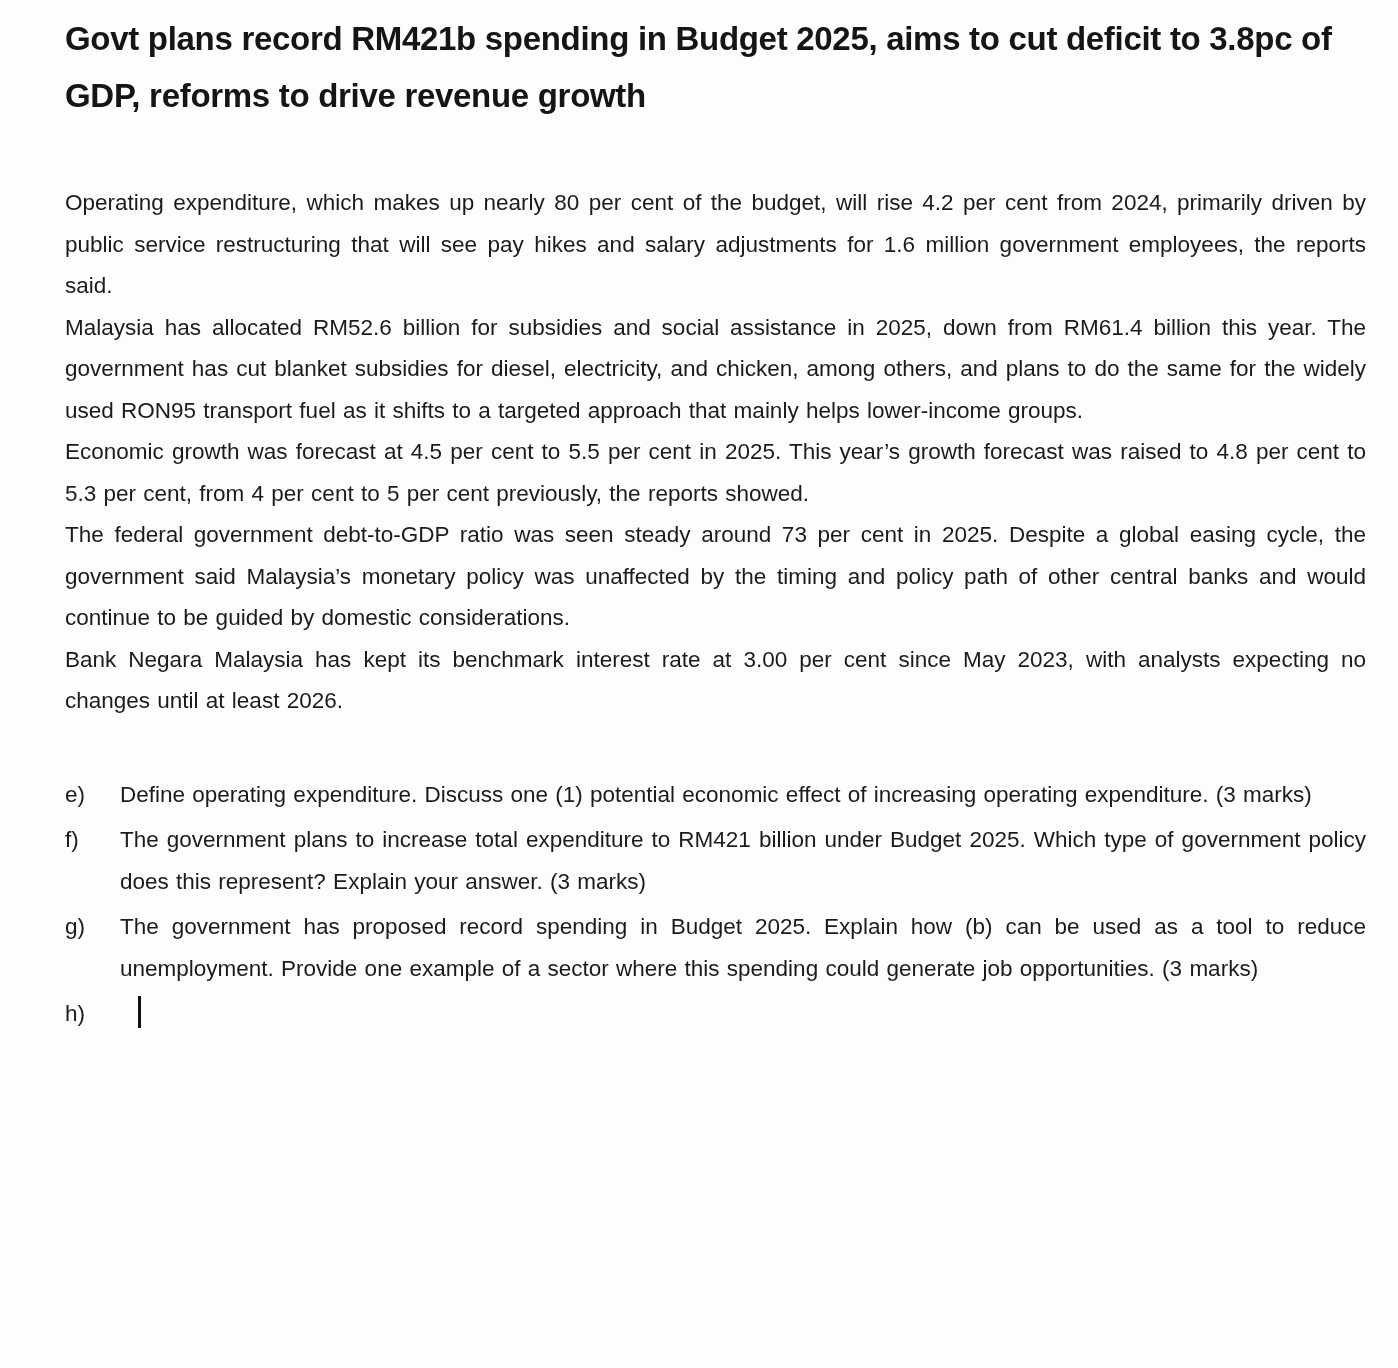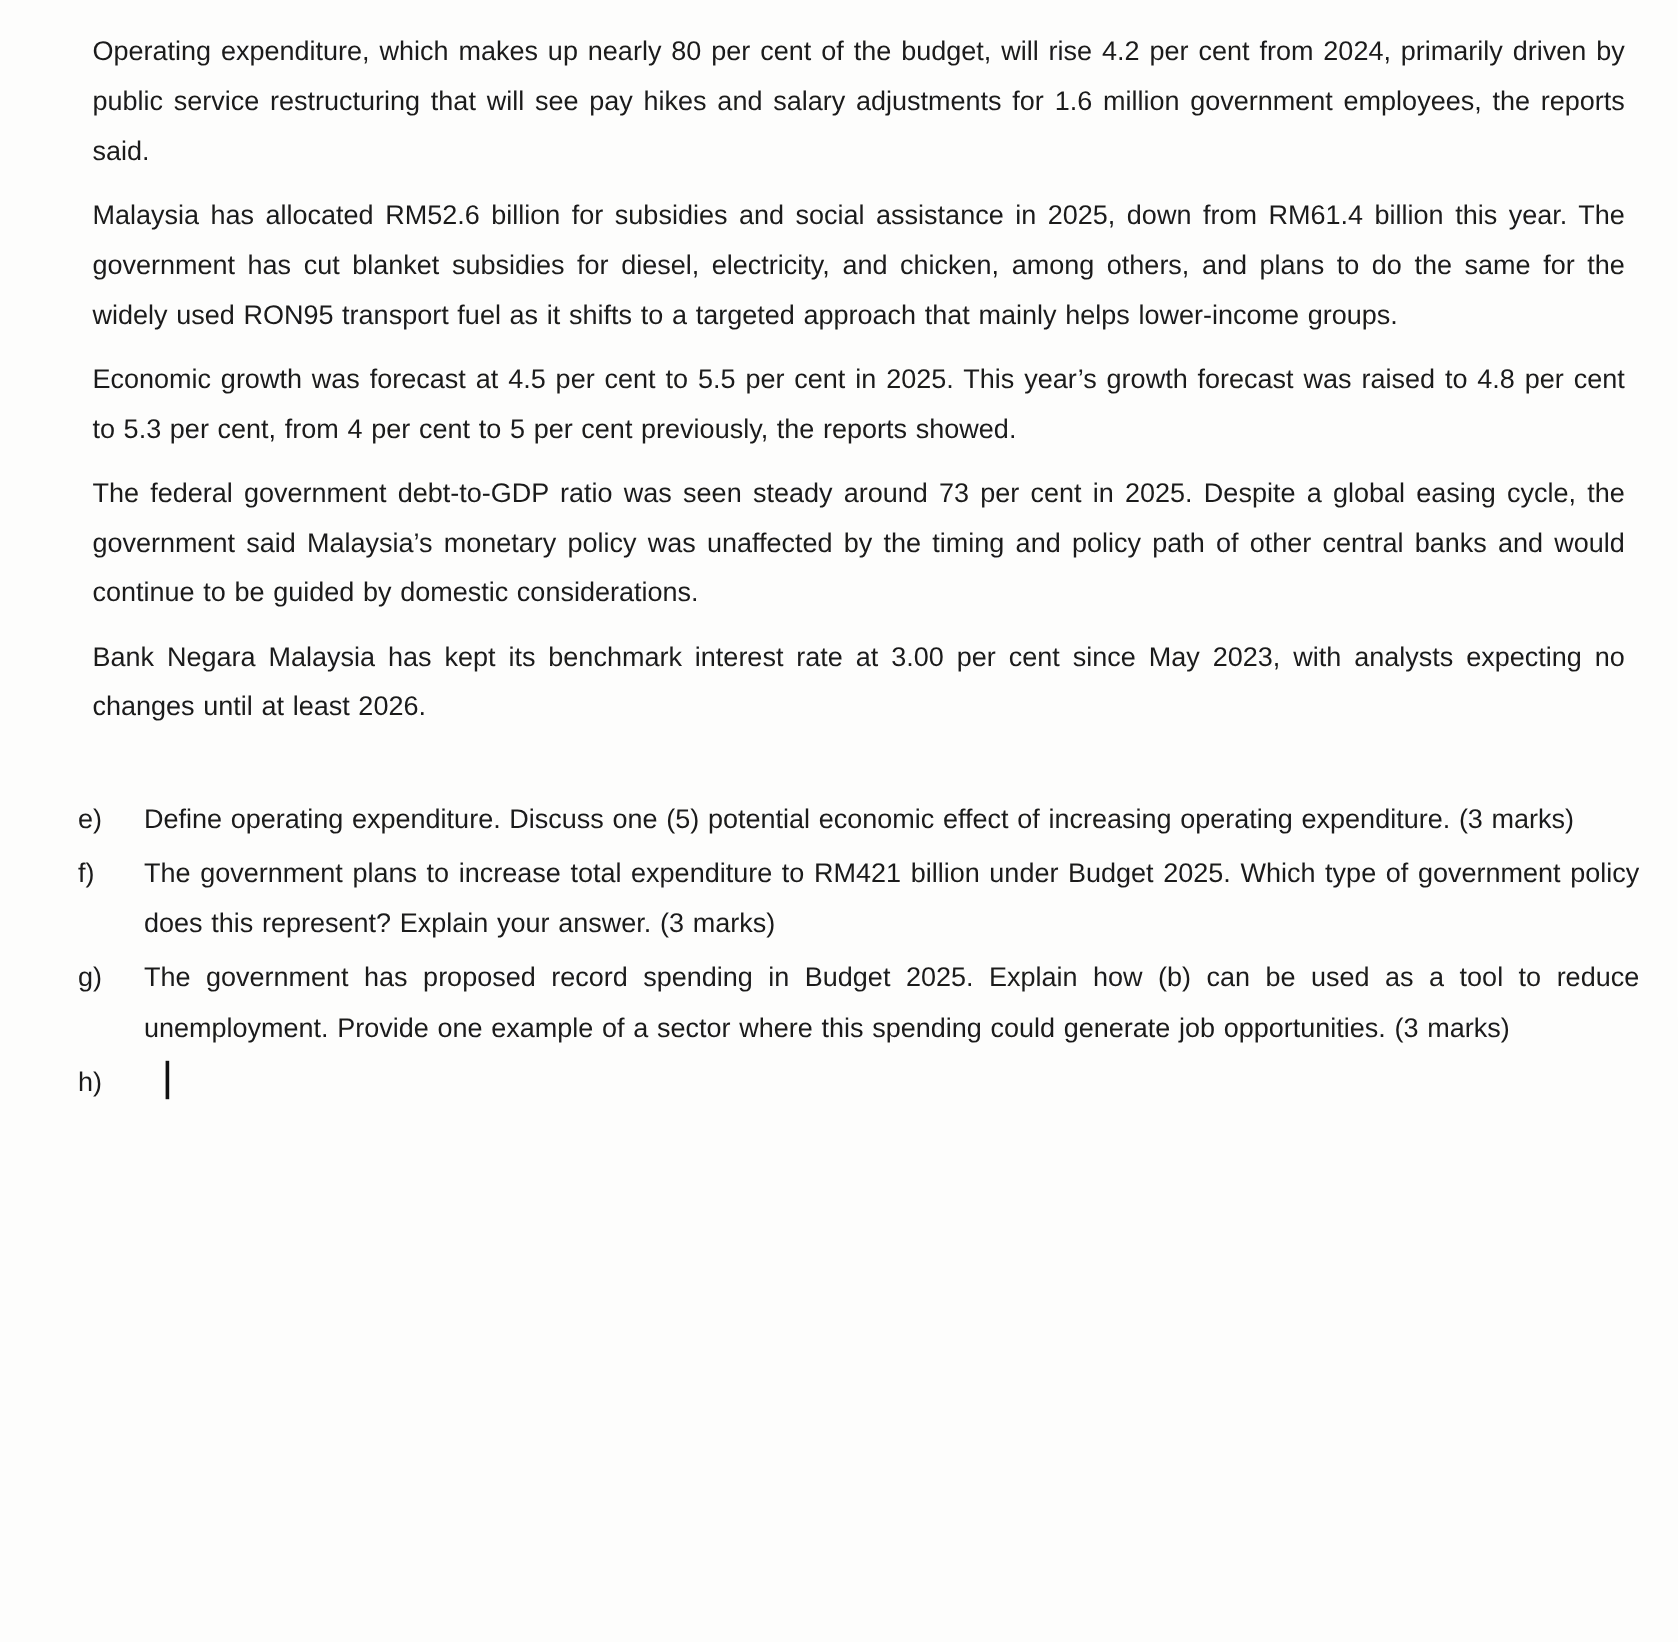--- a/index.html
+++ b/index.html
@@ -23,21 +23,21 @@
     font-weight: 700;
     line-height: 57px;
     letter-spacing: -0.3px;
     margin: 0 0 58px 0;
     color: #151515;
   }
   .article-body p {
     font-size: 22.5px;
     line-height: 41.5px;
     text-align: justify;
-    margin: 12px;
+    margin: 0;
     word-spacing: 1px;
   }
   .question-list {
     list-style: none;
     margin: 52px 0 0 0;
     padding: 0;
   }
   .question-item {
     display: flex;
     font-size: 22.5px;
@@ -60,34 +60,35 @@
     background: #111111;
     margin-left: 18px;
     vertical-align: -7px;
   }
 </style>
 </head>
 <body>
 
 <div class="page">
 
+  <h1 class="article-title">Govt plans record RM421b spending in Budget 2025, aims to cut deficit to 3.8pc of GDP, reforms to drive revenue growth</h1>
 
   <div class="article-body">
     <p>Operating expenditure, which makes up nearly 80 per cent of the budget, will rise 4.2 per cent from 2024, primarily driven by public service restructuring that will see pay hikes and salary adjustments for 1.6 million government employees, the reports said.</p>
     <p>Malaysia has allocated RM52.6 billion for subsidies and social assistance in 2025, down from RM61.4 billion this year. The government has cut blanket subsidies for diesel, electricity, and chicken, among others, and plans to do the same for the widely used RON95 transport fuel as it shifts to a targeted approach that mainly helps lower-income groups.</p>
     <p>Economic growth was forecast at 4.5 per cent to 5.5 per cent in 2025. This year’s growth forecast was raised to 4.8 per cent to 5.3 per cent, from 4 per cent to 5 per cent previously, the reports showed.</p>
     <p>The federal government debt-to-GDP ratio was seen steady around 73 per cent in 2025. Despite a global easing cycle, the government said Malaysia’s monetary policy was unaffected by the timing and policy path of other central banks and would continue to be guided by domestic considerations.</p>
     <p>Bank Negara Malaysia has kept its benchmark interest rate at 3.00 per cent since May 2023, with analysts expecting no changes until at least 2026.</p>
   </div>
 
   <ul class="question-list">
 
     <li class="question-item">
       <span class="q-label">e)</span>
-      <span class="q-text">Define operating expenditure. Discuss one (5) potential economic effect of increasing operating expenditure. (3 marks)</span>
+      <span class="q-text">Define operating expenditure. Discuss one (1) potential economic effect of increasing operating expenditure. (3 marks)</span>
     </li>
 
     <li class="question-item">
       <span class="q-label">f)</span>
       <span class="q-text">The government plans to increase total expenditure to RM421 billion under Budget 2025. Which type of government policy does this represent? Explain your answer. (3 marks)</span>
     </li>
 
     <li class="question-item">
       <span class="q-label">g)</span>
       <span class="q-text">The government has proposed record spending in Budget 2025. Explain how (b) can be used as a tool to reduce unemployment. Provide one example of a sector where this spending could generate job opportunities. (3 marks)</span>

